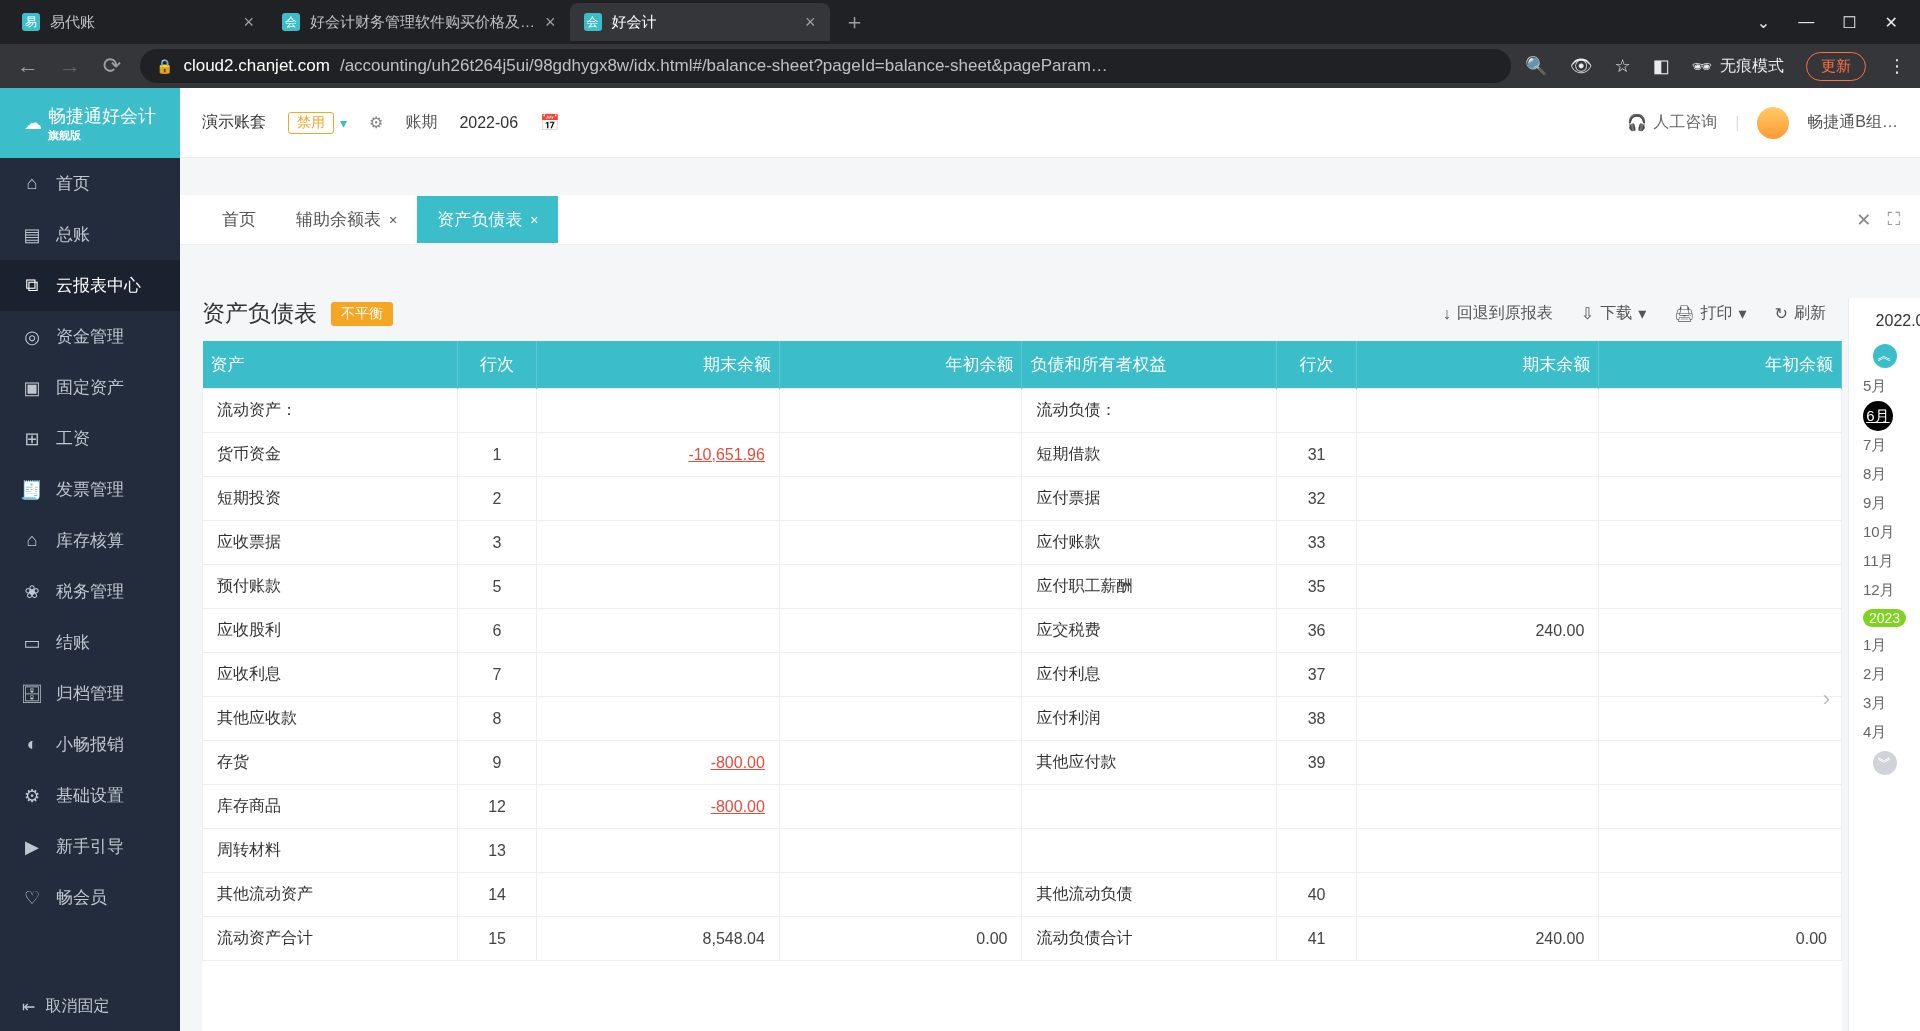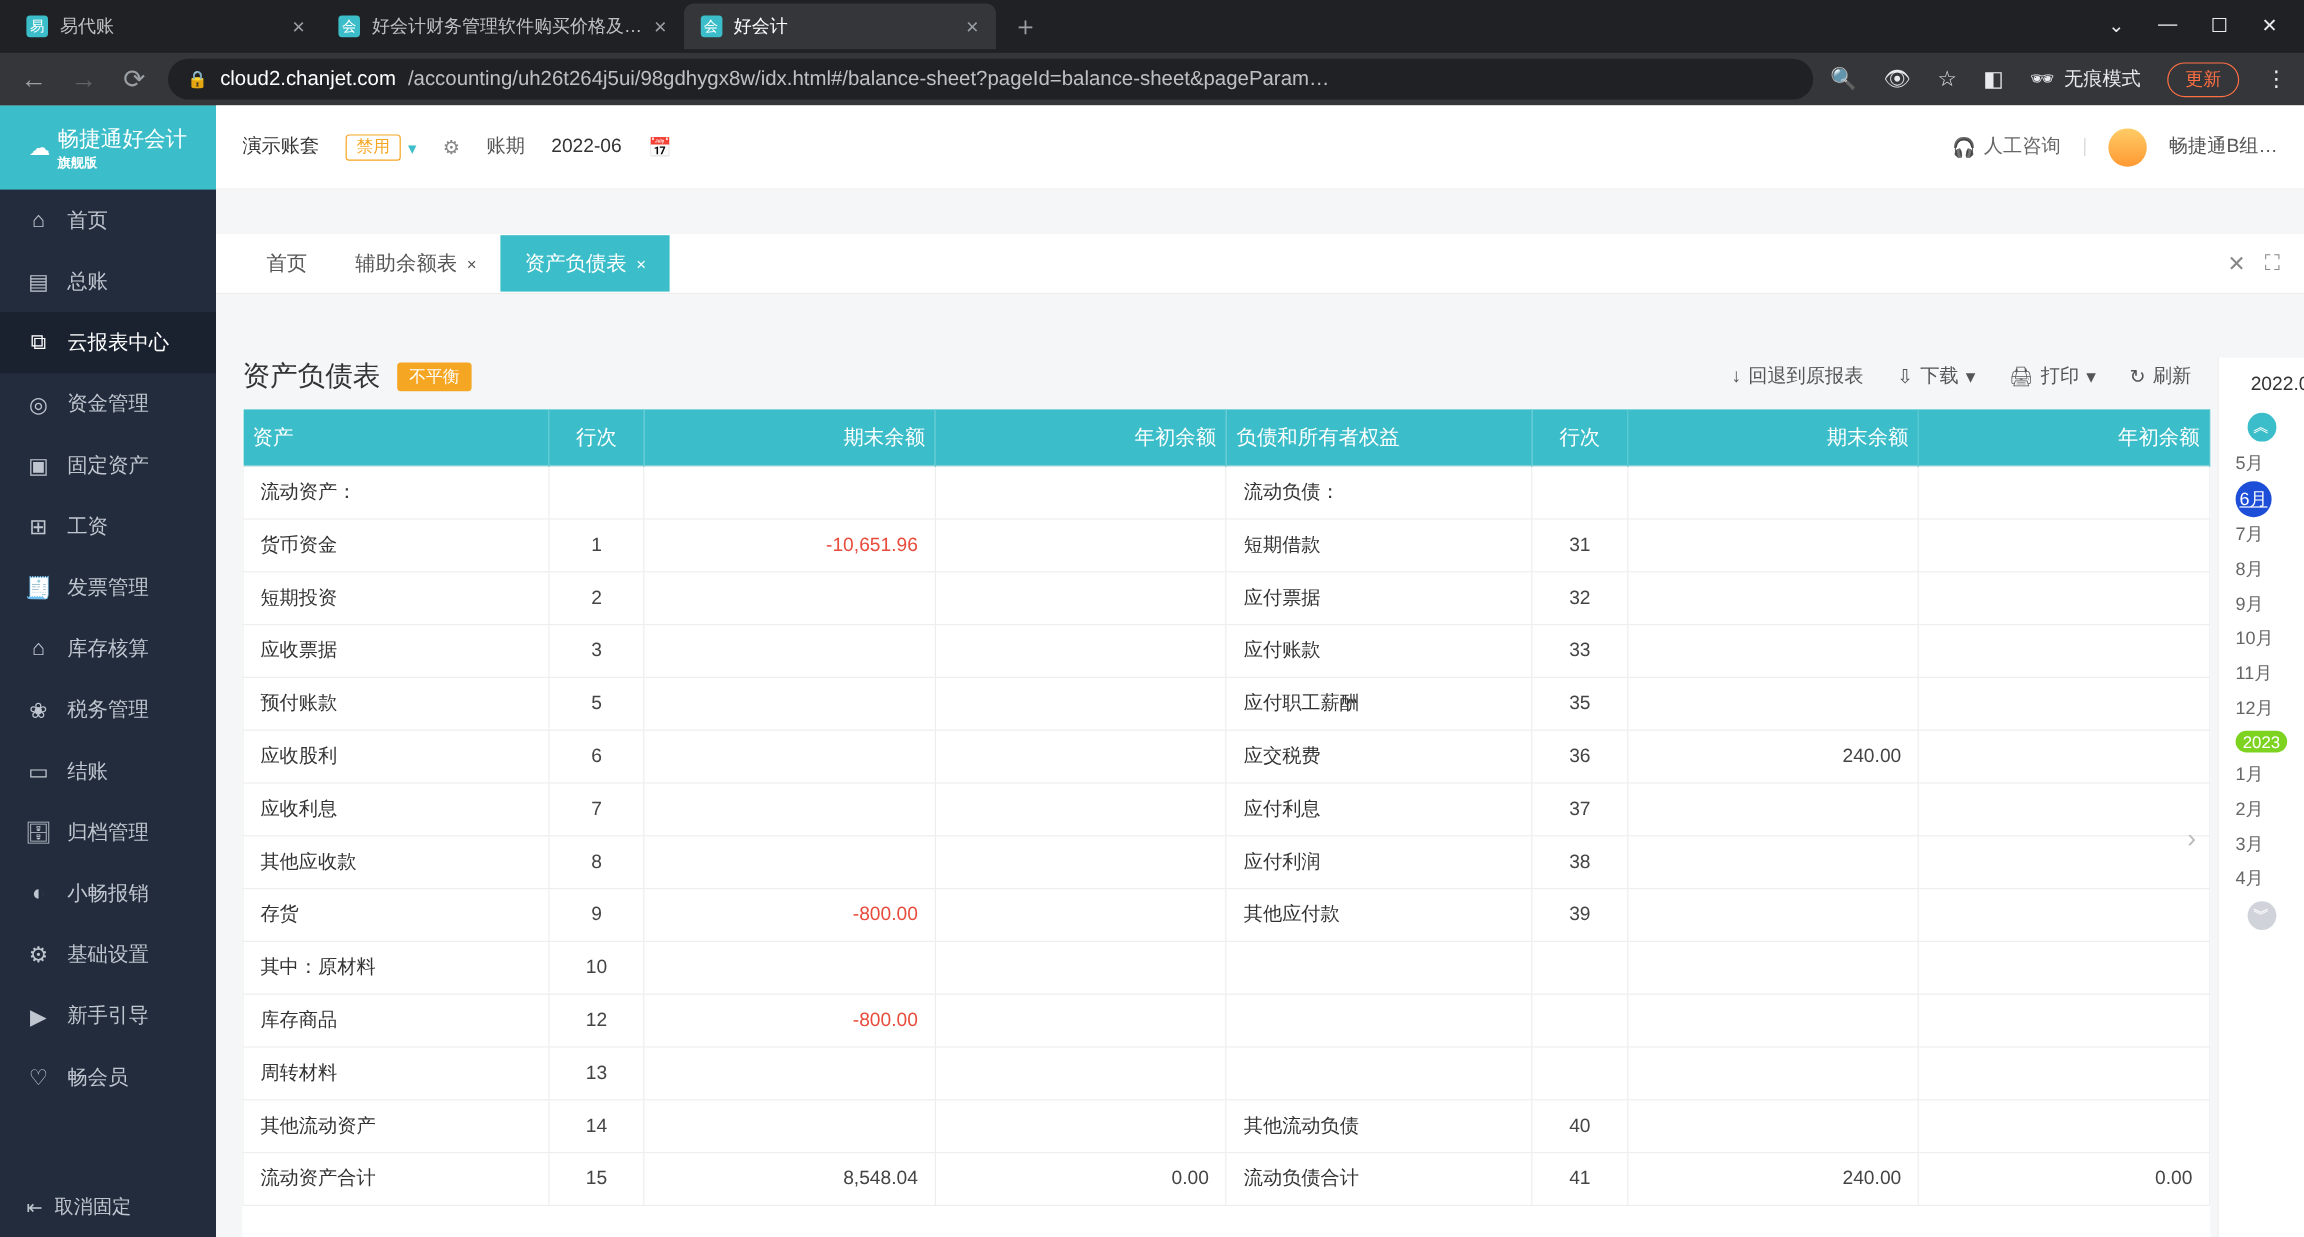--- a/index.html
+++ b/index.html
@@ -61,30 +61,30 @@
 .sheet-actions .act { display: flex; align-items: center; gap: 6px; cursor: pointer; }
 
 .table-area { flex: 1; background: #fff; overflow: auto; position: relative; margin-right: 6px; }
 table { border-collapse: collapse; width: 100%; table-layout: fixed; }
 th { background: #3bbec9; color: #fff; font-weight: normal; font-size: 17px; padding: 12px 8px; text-align: center; border-right: 1px solid #5cc9d2; }
 td { border: 1px solid #eee; padding: 11px 14px; font-size: 16px; color: #444; height: 42px; }
 .col-asset { width: 250px; text-align: left; font-family: Liberation Serif, serif; }
 .col-row { width: 78px; text-align: center; }
 .col-end, .col-begin { width: 238px; text-align: right; }
 .col-liab { width: 250px; text-align: left; }
-.neg { color: #e74c3c; }
+.neg { color: #e74c3c; text-decoration: underline; }
 .section { color: #333; }
 
 
 .month-rail { width: 72px; background: #fff; display: flex; flex-direction: column; align-items: center; padding-top: 8px; font-size: 15px; color: #666; border-left: 1px solid #eee; }
 .year-lbl { font-size: 16px; color: #333; padding: 6px 0 10px; margin-left: 40px; }
 .rail-arrow { width: 24px; height: 24px; border-radius: 50%; background: #3bbec9; color: #fff; display: flex; align-items: center; justify-content: center; font-size: 14px; margin: 4px 0; cursor: pointer; }
 .rail-arrow.down { background: #d0d4da; }
 .month-item { padding: 5px 0; cursor: pointer; }
-.month-item.active { background: #1d4ed8; color: #fff; border-radius: 50%; width: 30px; height: 30px; display: flex; align-items: center; justify-content: center; text-decoration: underline; }
+.month-item.active { background: #000000; color: #fff; border-radius: 50%; width: 30px; height: 30px; display: flex; align-items: center; justify-content: center; text-decoration: underline; }
 .year-badge { background: #7ed321; color: #fff; font-size: 14px; border-radius: 10px; padding: 1px 6px; margin: 4px 0; }
 
 .scroll-hint { position: absolute; right: 12px; top: 50%; font-size: 22px; color: #bbb; }
 </style>
 </head>
 <body>
 
 <div class="browser-chrome">
   <div class="tab-strip">
     <div class="tab">
@@ -379,30 +379,20 @@
                   <td class="col-asset section">存货</td>
                   <td class="col-row">9</td>
                   <td class="col-end neg">-800.00</td>
                   <td class="col-begin"></td>
                   <td class="col-liab section">其他应付款</td>
                   <td class="col-row">39</td>
                   <td class="col-end"></td>
                   <td class="col-begin"></td>
                 </tr>
                 <tr>
-                  <td class="col-asset section">其中：原材料</td>
-                  <td class="col-row">10</td>
-                  <td class="col-end"></td>
-                  <td class="col-begin"></td>
-                  <td class="col-liab section"></td>
-                  <td class="col-row"></td>
-                  <td class="col-end"></td>
-                  <td class="col-begin"></td>
-                </tr>
-                <tr>
                   <td class="col-asset section">库存商品</td>
                   <td class="col-row">12</td>
                   <td class="col-end neg">-800.00</td>
                   <td class="col-begin"></td>
                   <td class="col-liab section"></td>
                   <td class="col-row"></td>
                   <td class="col-end"></td>
                   <td class="col-begin"></td>
                 </tr>
                 <tr>

